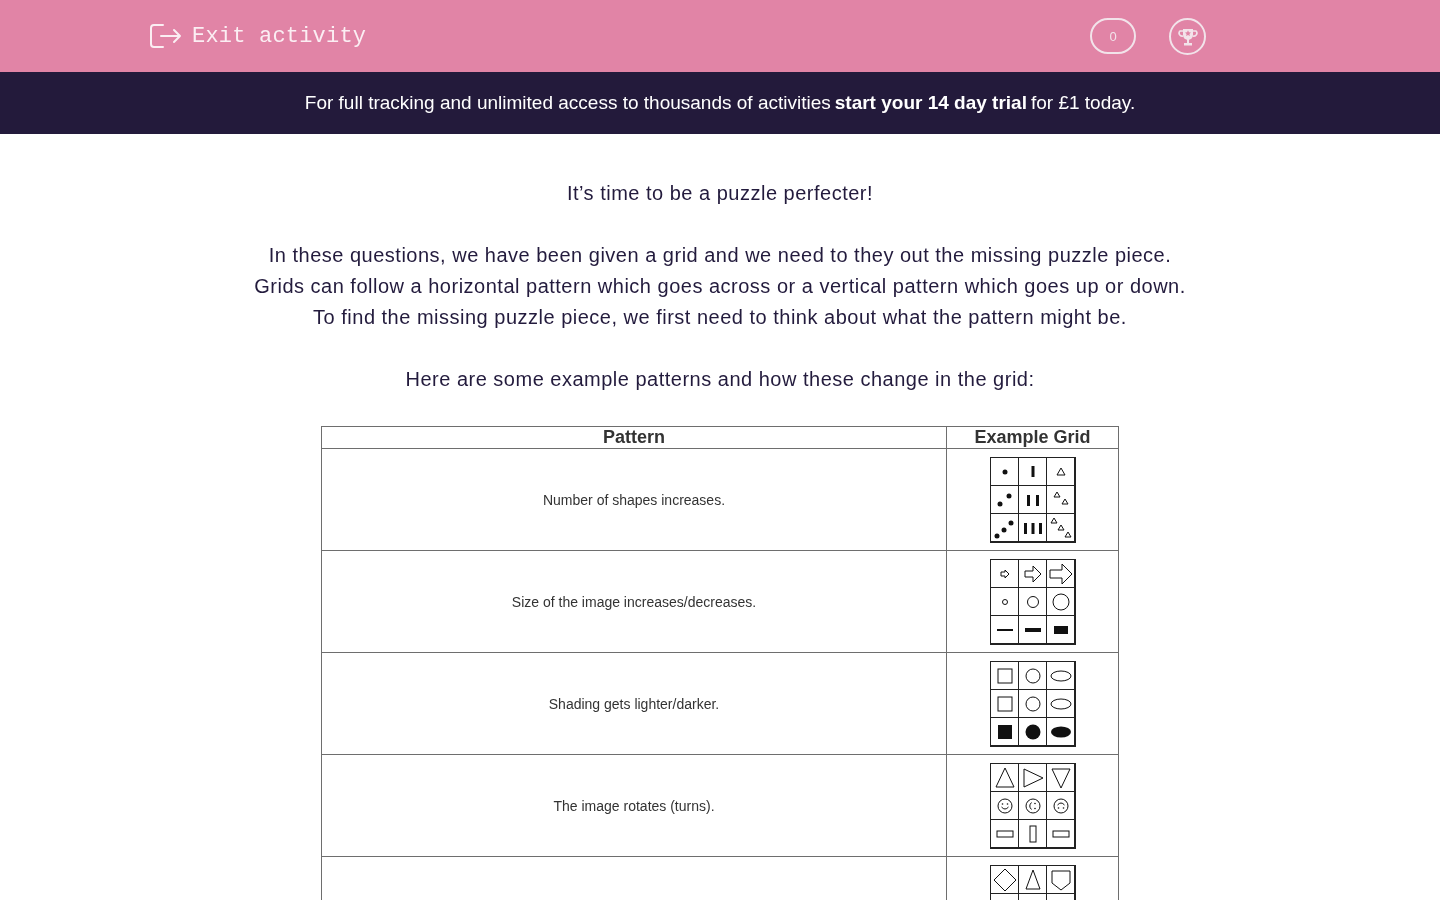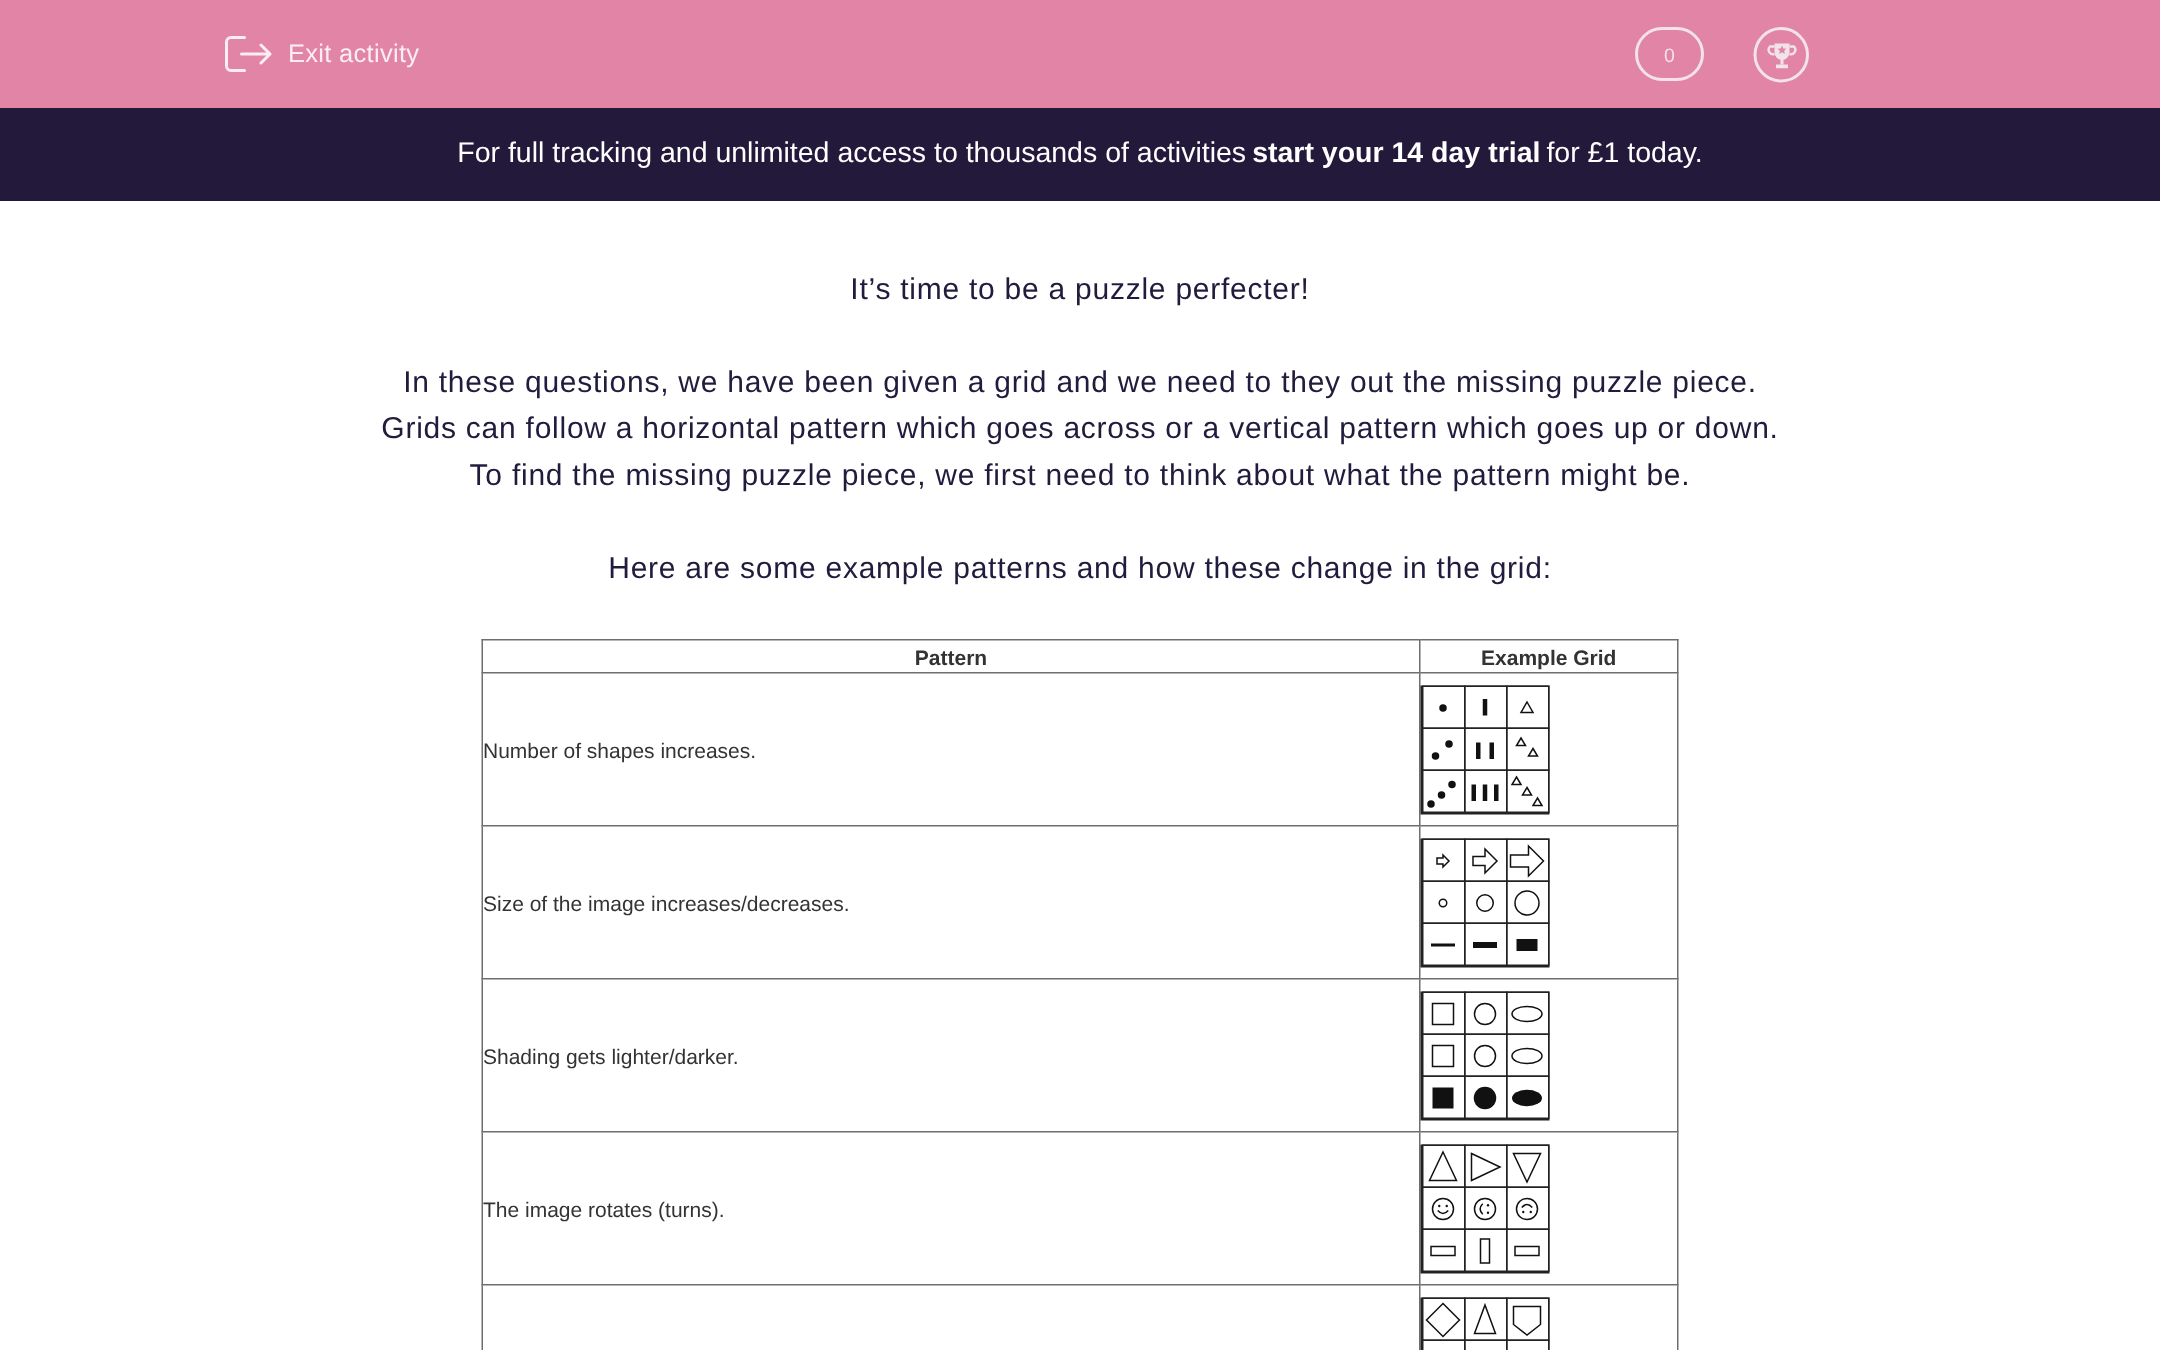--- a/index.html
+++ b/index.html
@@ -2,36 +2,36 @@
 <html><head>
 <meta charset="utf-8">
 <style>
   * { box-sizing: border-box; margin: 0; padding: 0; }
   html, body { width: 1440px; height: 900px; overflow: hidden; background: #ffffff; }
   body { font-family: "Liberation Sans", sans-serif; color: #231b3d; position: relative; }
 
   .topbar { position: absolute; left: 0; top: 0; width: 1440px; height: 72px; background: #e184a6; }
   .exit { position: absolute; left: 149px; top: 22px; height: 28px; display: flex; align-items: center; cursor: pointer; }
   .exit svg { width: 34px; height: 28px; }
-  .exit-label { color: #fbeef3; font-size: 17px; margin-left: 9px; letter-spacing: 0.2px; }
+  .exit-label { color: #fbeef3; font-size: 22px; margin-left: 9px; letter-spacing: 0.2px; font-family: Liberation Mono, monospace; }
   .title { position: absolute; left: 370px; top: 23px; color: #fdf3f7; font-size: 20px; letter-spacing: 0.3px; white-space: nowrap; }
   .score { position: absolute; left: 1090px; top: 18px; width: 46px; height: 36px; border: 2px solid #f2e3ea; border-radius: 18px; color: #f2e3ea; font-size: 13px; display: flex; align-items: center; justify-content: center; }
   .trophy { position: absolute; left: 1169px; top: 18px; width: 37px; height: 37px; border: 2px solid #f2e3ea; border-radius: 50%; display: flex; align-items: center; justify-content: center; }
   .trophy svg { width: 22px; height: 22px; }
 
   .banner { position: absolute; left: 0; top: 72px; width: 1440px; height: 62px; background: #231a3b; color: #ffffff; font-size: 19px; display: flex; align-items: center; justify-content: center; }
   .banner b { font-weight: 700; margin: 0 4px; cursor: pointer; }
 
   .content { position: absolute; left: 0; top: 134px; width: 1440px; text-align: center; font-size: 20px; letter-spacing: 0.5px; color: #231b3d; }
   .p { position: absolute; left: 0; width: 1440px; text-align: center; line-height: 31px; }
 
   table.patterns { position: absolute; left: 321px; top: 426px; width: 798px; border-collapse: collapse; font-size: 14px; color: #333; }
   table.patterns th, table.patterns td { border: 1px solid #6e6e6e; }
-  table.patterns th { height: 22px; font-weight: 700; font-size: 14px; color: #333; }
-  table.patterns td { height: 102px; text-align: left; vertical-align: middle; }
+  table.patterns th { height: 22px; font-weight: 700; font-size: 18px; color: #333; }
+  table.patterns td { height: 102px; text-align: center; vertical-align: middle; }
   table.patterns td.grid-cell { width: 172px; }
   .grid { display: inline-grid; grid-template-columns: repeat(3, 28px); grid-template-rows: repeat(3, 28px); border: 1px solid #222; vertical-align: middle; }
   .grid > div { border: 1px solid #222; margin: -0.5px; display: flex; align-items: center; justify-content: center; }
   .grid svg { width: 26px; height: 26px; }
 </style>
 </head>
 <body>
 
 <div class="topbar">
   <div class="exit">

